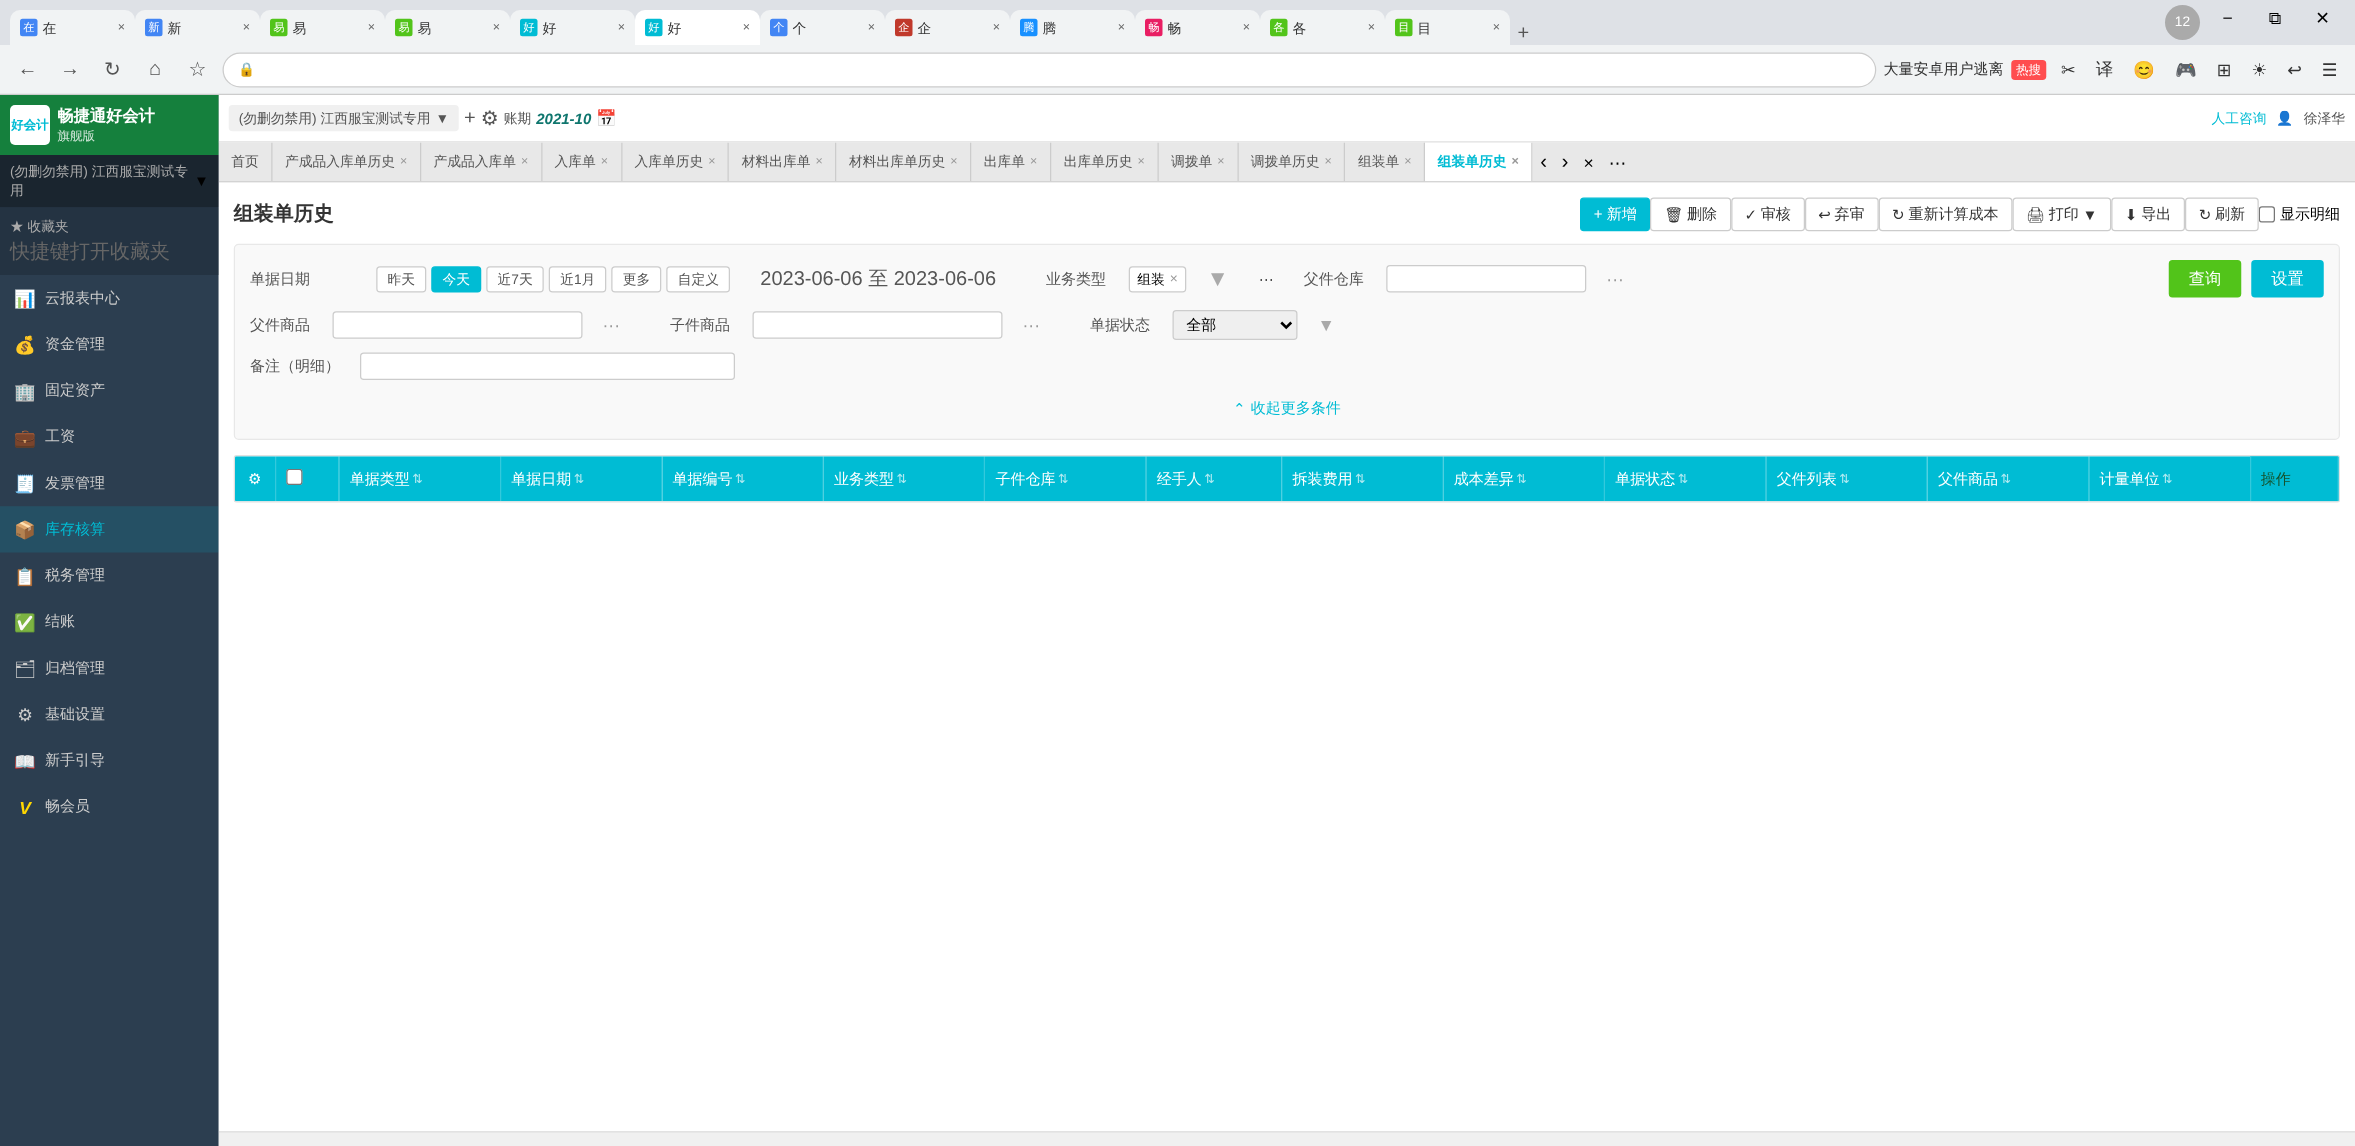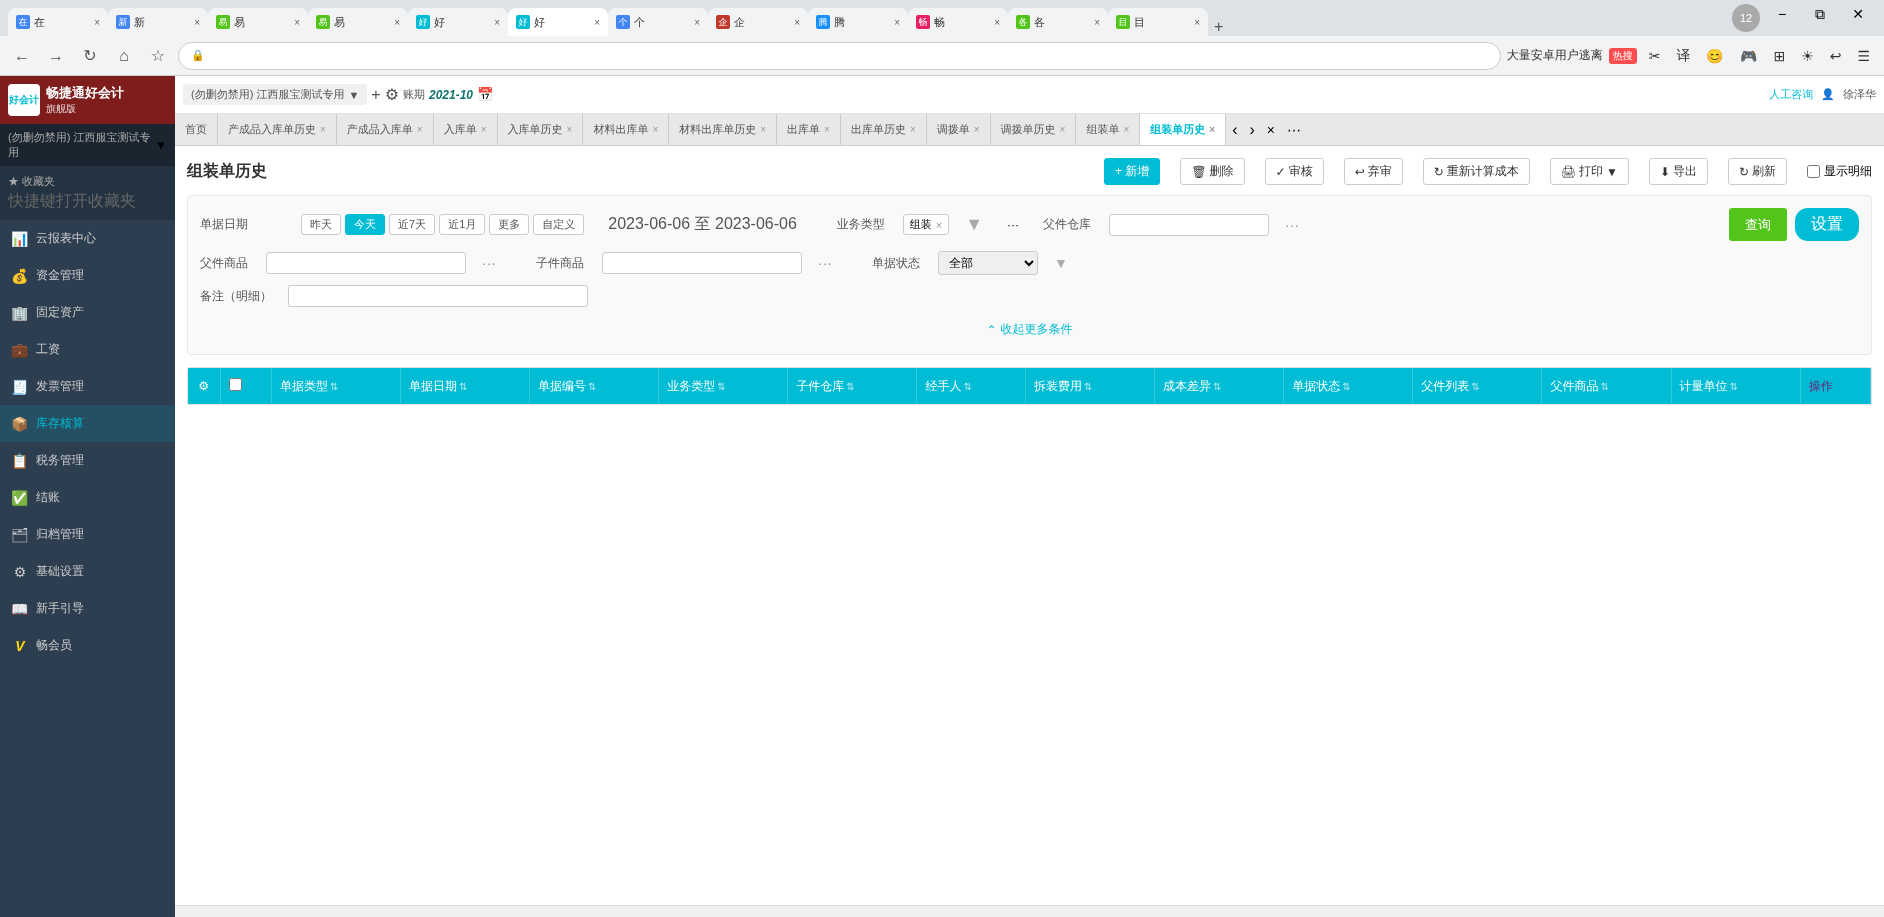--- a/index.html
+++ b/index.html
@@ -23,21 +23,21 @@
     .browser-actions { display: flex; gap: 4px; }
     .action-btn { background: none; border: none; font-size: 14px; cursor: pointer; padding: 2px 6px; color: #333; }
     .win-controls { display: flex; gap: 2px; margin-left: auto; }
     .win-btn { width: 36px; height: 28px; border: none; background: none; cursor: pointer; font-size: 14px; display: flex; align-items: center; justify-content: center; }
 
     
     .app-wrapper { display: flex; height: calc(917px - 76px); }
 
     
     .sidebar { width: 175px; background: #2c3e50; display: flex; flex-direction: column; flex-shrink: 0; }
-    .sidebar-header { background: #7f1d1d; padding: 8px; display: flex; align-items: center; gap: 6px; }
+    .sidebar-header { background: #15803d; padding: 8px; display: flex; align-items: center; gap: 6px; }
     .sidebar-logo { width: 32px; height: 32px; background: white; border-radius: 4px; display: flex; align-items: center; justify-content: center; font-size: 10px; color: #00bcd4; font-weight: bold; }
     .sidebar-title { color: white; font-size: 13px; font-weight: bold; }
     .sidebar-subtitle { color: rgba(255,255,255,0.8); font-size: 10px; }
     .company-bar { background: #1a252f; padding: 6px 8px; display: flex; align-items: center; gap: 4px; cursor: pointer; }
     .company-name { color: #aaa; font-size: 11px; flex: 1; }
     .favorites-bar { padding: 8px; background: #243342; }
     .favorites-title { color: #aaa; font-size: 11px; margin-bottom: 2px; }
     .favorites-sub { color: #666; font-size: 16px; cursor: pointer; }
     .sidebar-nav { flex: 1; overflow-y: auto; }
     .nav-item { display: flex; align-items: center; gap: 8px; padding: 10px 12px; cursor: pointer; color: #ccc; font-size: 12px; }
@@ -58,40 +58,40 @@
     .app-tabbar { background: #e8e8e8; display: flex; align-items: center; overflow-x: auto; height: 32px; border-bottom: 1px solid #ccc; flex-wrap: nowrap; }
     .app-tab { white-space: nowrap; padding: 4px 10px; font-size: 11px; color: #555; cursor: pointer; height: 100%; display: flex; align-items: center; gap: 4px; border-right: 1px solid #ccc; flex-shrink: 0; }
     .app-tab.active { background: white; color: #00bcd4; font-weight: bold; }
     .app-tab .close-x { font-size: 10px; color: #999; }
 
     
     .page-area { flex: 1; overflow-y: auto; padding: 12px; background: white; }
     .toolbar-btn { padding: 4px 10px; border: 1px solid #ccc; background: white; border-radius: 3px; font-size: 12px; cursor: pointer; color: #333; display: flex; align-items: center; gap: 3px; }
     .toolbar-btn.primary { background: #00bcd4; color: white; border-color: #00bcd4; }
     .page-title-text { font-size: 16px; font-weight: bold; color: #333; flex: 1; }
-    .toolbar-right { display: flex; align-items: center; gap: 20px; }
+    .toolbar-right { display: flex; align-items: center; gap: 0; }
 
     
     .filter-area { background: #f9f9f9; border: 1px solid #e8e8e8; border-radius: 4px; padding: 12px; margin-bottom: 12px; }
     .filter-row { display: flex; align-items: center; gap: 16px; margin-bottom: 10px; }
     .filter-label { color: #555; font-size: 12px; white-space: nowrap; min-width: 50px; }
     .filter-date-btns { display: flex; align-items: center; gap: 4px; margin-left: 35px; }
     .date-btn { padding: 2px 8px; border: 1px solid #ccc; background: white; border-radius: 3px; font-size: 11px; cursor: pointer; color: #555; }
     .date-btn.active { background: #00bcd4; color: white; border-color: #00bcd4; }
     .date-range { font-size: 16px; color: #555; margin-left: 8px; }
     .filter-tag { background: white; border: 1px solid #ccc; padding: 2px 6px; border-radius: 3px; font-size: 11px; display: flex; align-items: center; gap: 4px; }
     .filter-tag .remove { cursor: pointer; color: #999; }
     .filter-input { border: 1px solid #ccc; border-radius: 3px; padding: 3px 6px; font-size: 12px; width: 200px; }
     .filter-dots { color: #999; cursor: pointer; font-size: 14px; }
     .filter-select { border: 1px solid #ccc; border-radius: 3px; padding: 3px 6px; font-size: 12px; min-width: 100px; }
     .collapse-btn { display: flex; align-items: center; justify-content: center; gap: 4px; font-size: 12px; color: #00bcd4; cursor: pointer; padding: 4px 0; }
 
     
     .query-btn { background: #52c41a; color: white; border: none; padding: 6px 16px; border-radius: 3px; font-size: 13px; cursor: pointer; }
-    .set-btn { background: #00bcd4; color: white; border: none; padding: 6px 16px; border-radius: 13px; font-size: 16px; cursor: pointer; }
+    .set-btn { background: #00bcd4; color: white; border: none; padding: 6px 16px; border-radius: 3px; font-size: 13px; cursor: pointer; }
 
     
     .data-table-wrapper { border: 1px solid #e0e0e0; border-radius: 2px; overflow-x: auto; }
     .data-table { width: 100%; border-collapse: collapse; min-width: 1400px; }
     .data-table thead tr { background: #00bcd4; color: white; height: 36px; }
     .data-table thead th { padding: 6px 8px; font-size: 12px; text-align: left; font-weight: normal; border-right: 1px solid rgba(255,255,255,0.2); white-space: nowrap; }
     .data-table thead th:first-child { width: 32px; text-align: center; }
     .th-sort { display: flex; align-items: center; gap: 2px; }
     .sort-icon { font-size: 10px; color: rgba(255,255,255,0.7); }
     .checkbox-cell { text-align: center; }
@@ -522,21 +522,21 @@
                   <span>父件商品</span>
                   <span class="sort-icon">⇅</span>
                 </div>
               </th>
               <th>
                 <div class="th-sort">
                   <span>计量单位</span>
                   <span class="sort-icon">⇅</span>
                 </div>
               </th>
-              <th style="background:#00bcd4;color:#701a75;">
+              <th style="background:#00bcd4;color:#14532d;">
                 <span>操作</span>
               </th>
             </tr>
           </thead>
           <tbody>
             
           </tbody>
         </table>
       </div>
 

